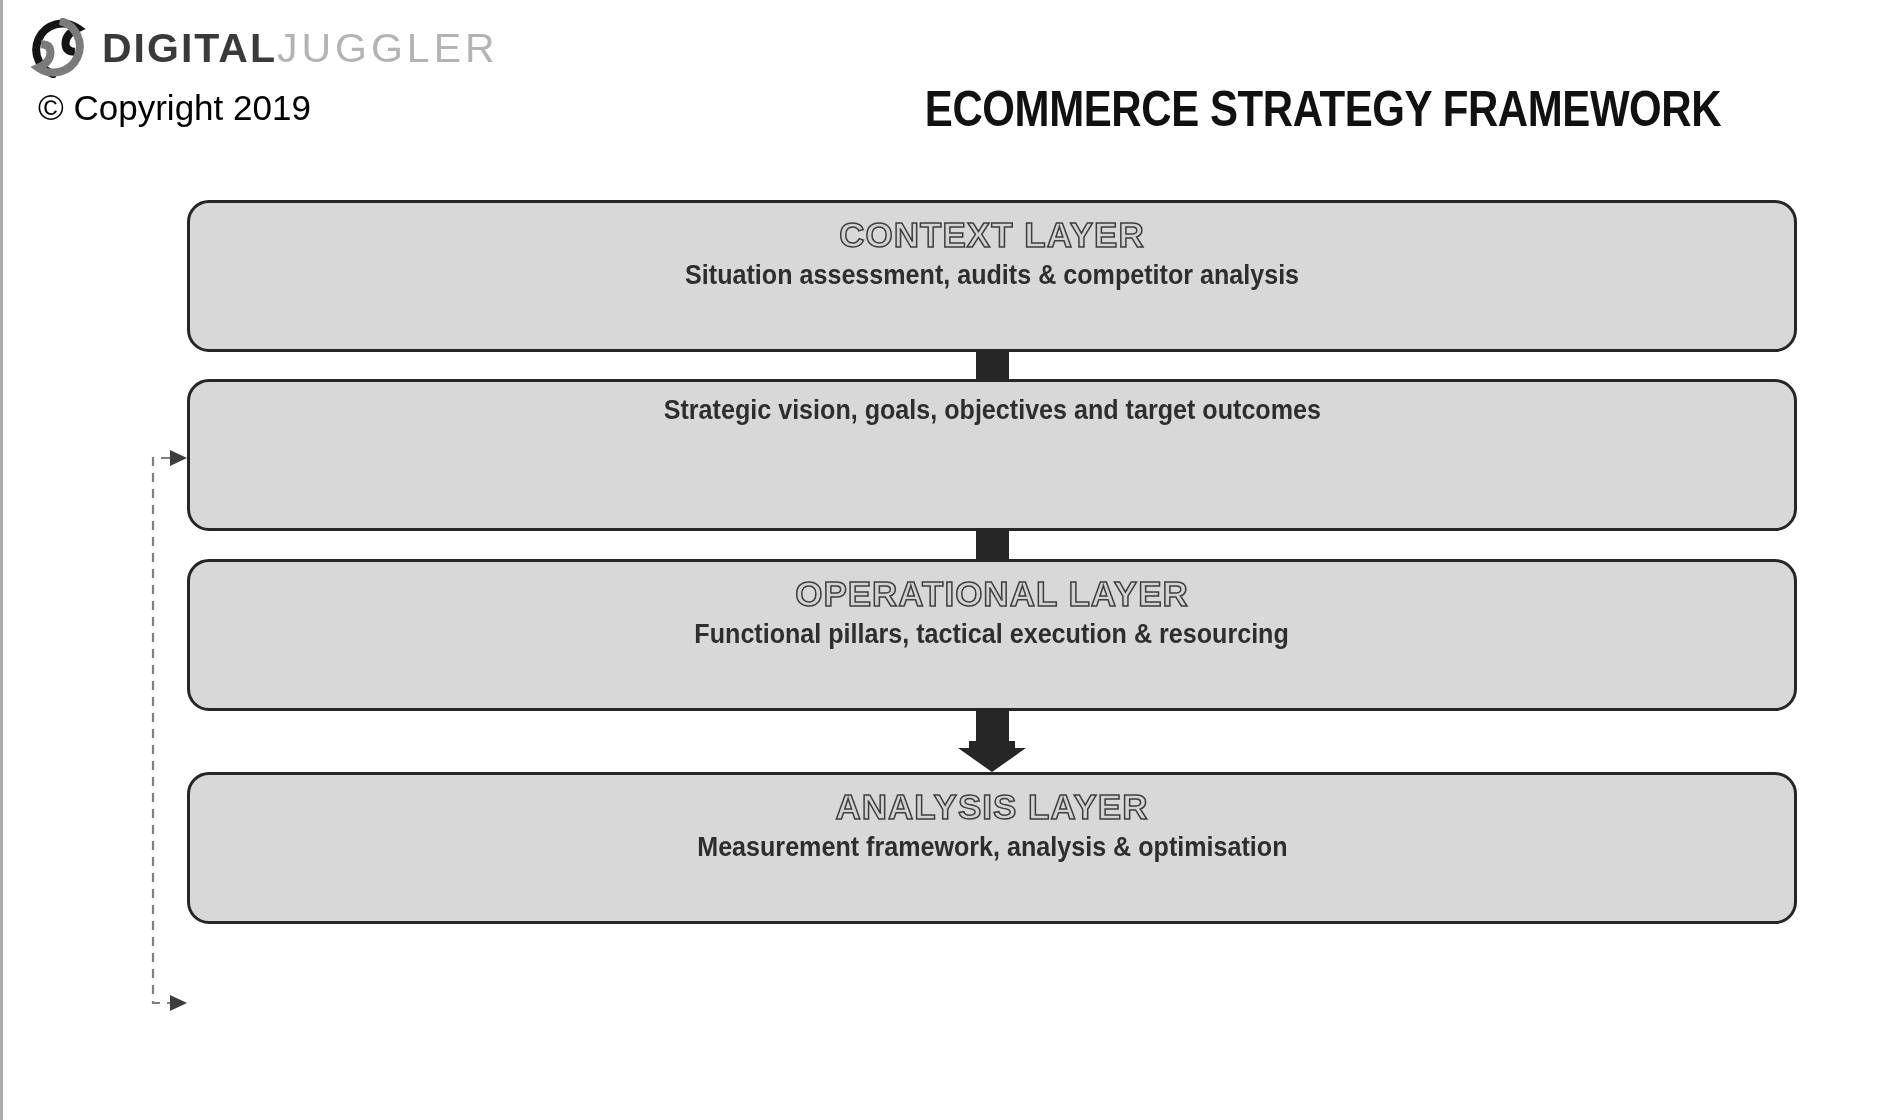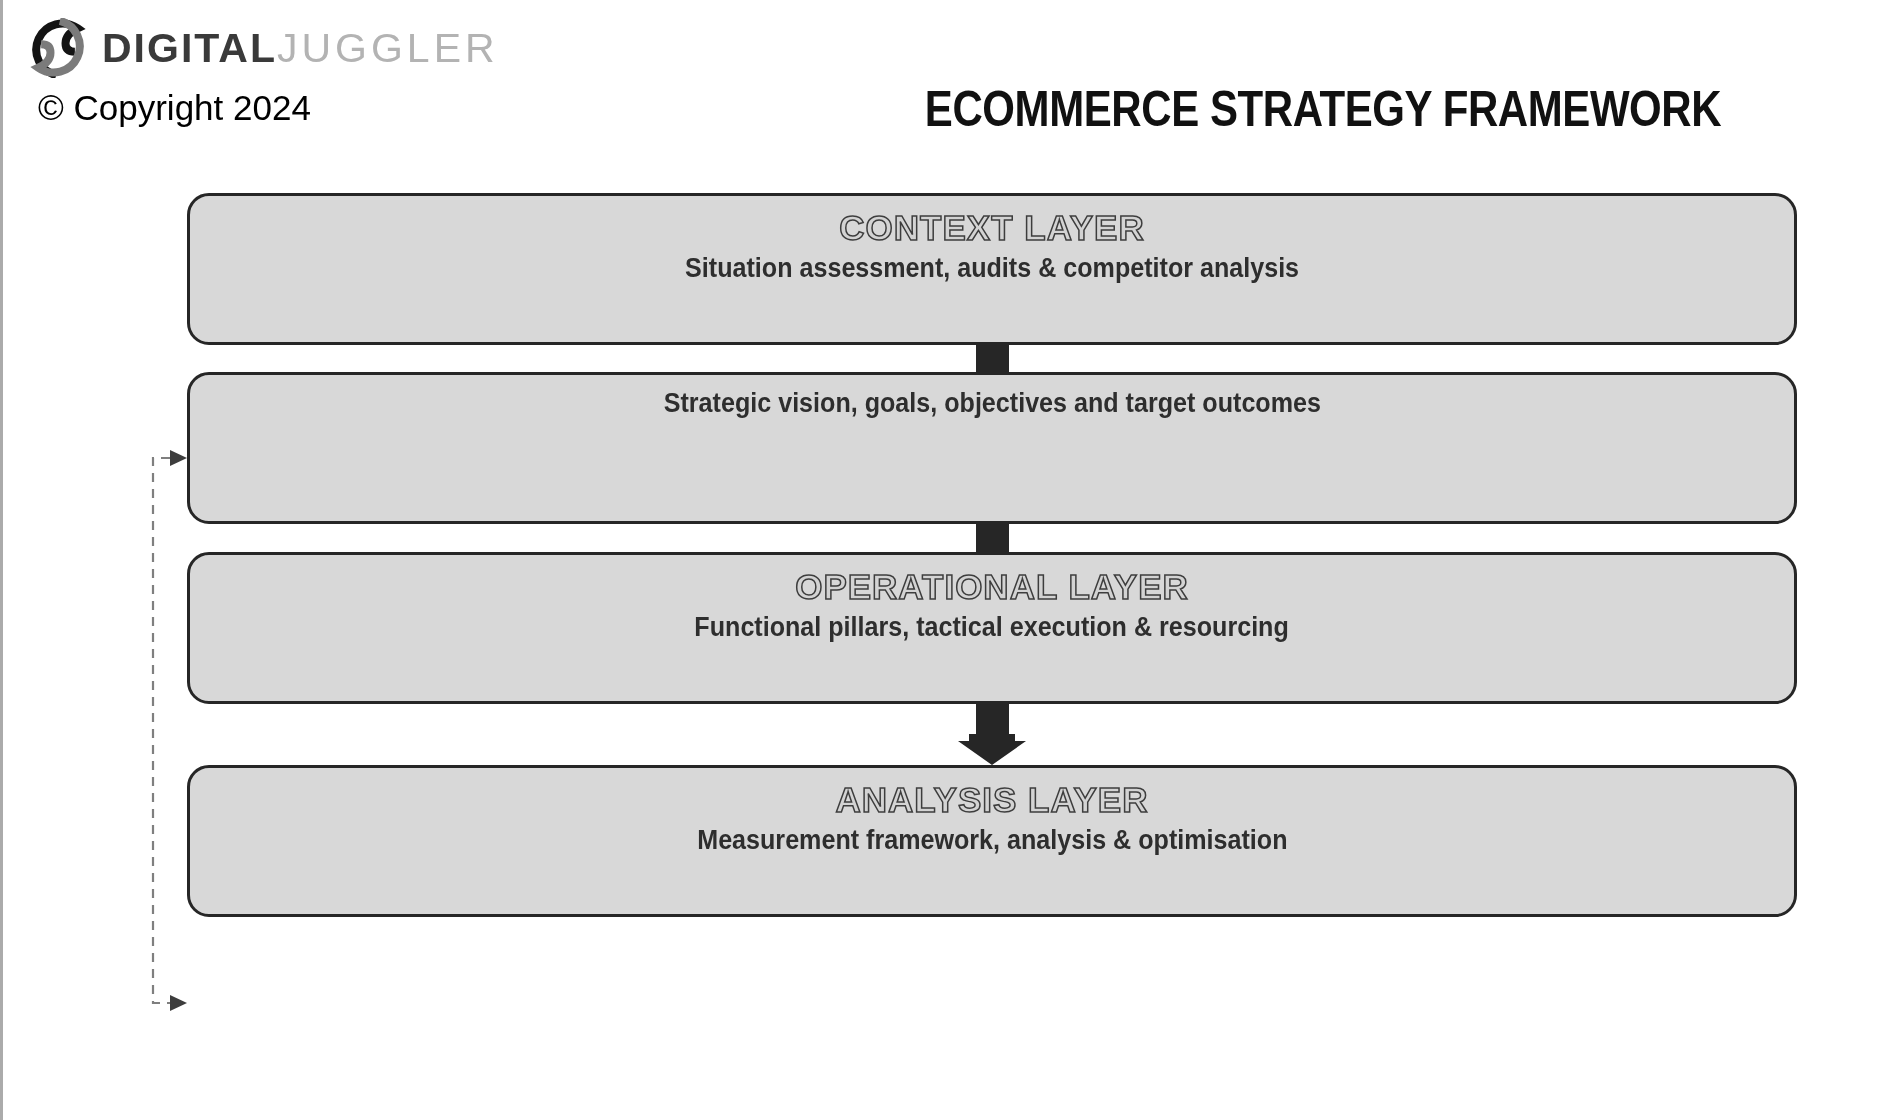--- a/index.html
+++ b/index.html
@@ -52,21 +52,21 @@
   .main-title .squeeze {
     display: inline-block;
     transform: scaleX(0.84);
     transform-origin: center;
     letter-spacing: -0.5px;
   }
 
   
   .stack {
     position: absolute;
-    left: 187px; top: 193px;
+    left: 187px; top: 200px;
     width: 1610px;
     display: flex;
     flex-direction: column;
   }
   .layer-box {
     box-sizing: border-box;
     height: 152px;
     background: #d8d8d8;
     border: 3px solid #262626;
     border-radius: 22px;
@@ -127,21 +127,21 @@
   <div class="brand">
     <svg class="logo-mark" viewBox="0 0 64 64">
       <path d="M30,61 A28,28 0 1 1 53,11 Q40,17 40,27 Q40,36 50,36" fill="none" stroke="#141414" stroke-width="8.5" stroke-linecap="butt"></path>
       <path d="M30,61 A28,28 0 1 1 53,11 Q40,17 40,27 Q40,36 50,36" transform="rotate(180 32 32)" fill="none" stroke="#7b7b7b" stroke-width="8.5" stroke-linecap="butt"></path>
     </svg>
     <div class="wordmark">
       <span class="w-bold">DIGITAL</span><span class="w-light">JUGGLER</span>
     </div>
   </div>
 
-  <div class="copyright">© Copyright 2024</div>
+  <div class="copyright">© Copyright 2019</div>
 
   <h1 class="main-title">
     <span class="squeeze">ECOMMERCE STRATEGY FRAMEWORK</span>
   </h1>
 
   <div class="stack">
 
     <div class="layer-box">
       <p class="layer-title">CONTEXT LAYER</p>
       <p class="layer-sub"><span class="squeeze">Situation assessment, audits &amp; competitor analysis</span></p>

